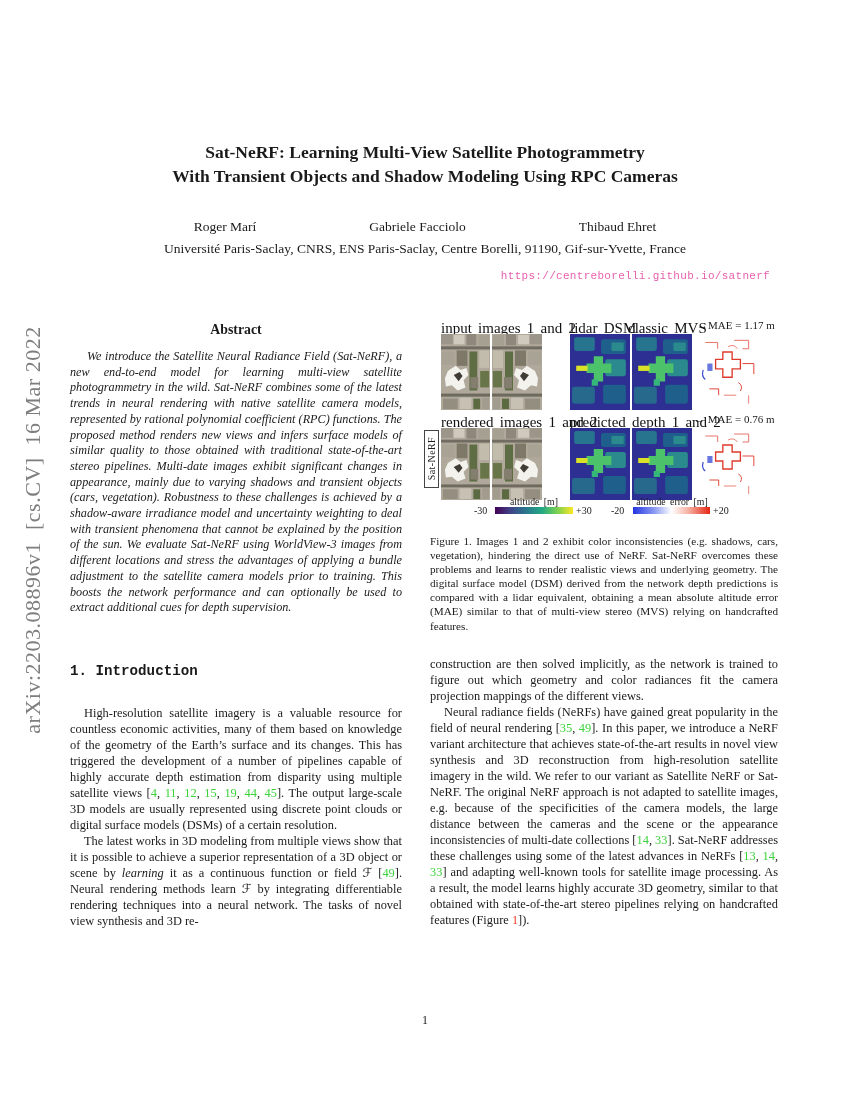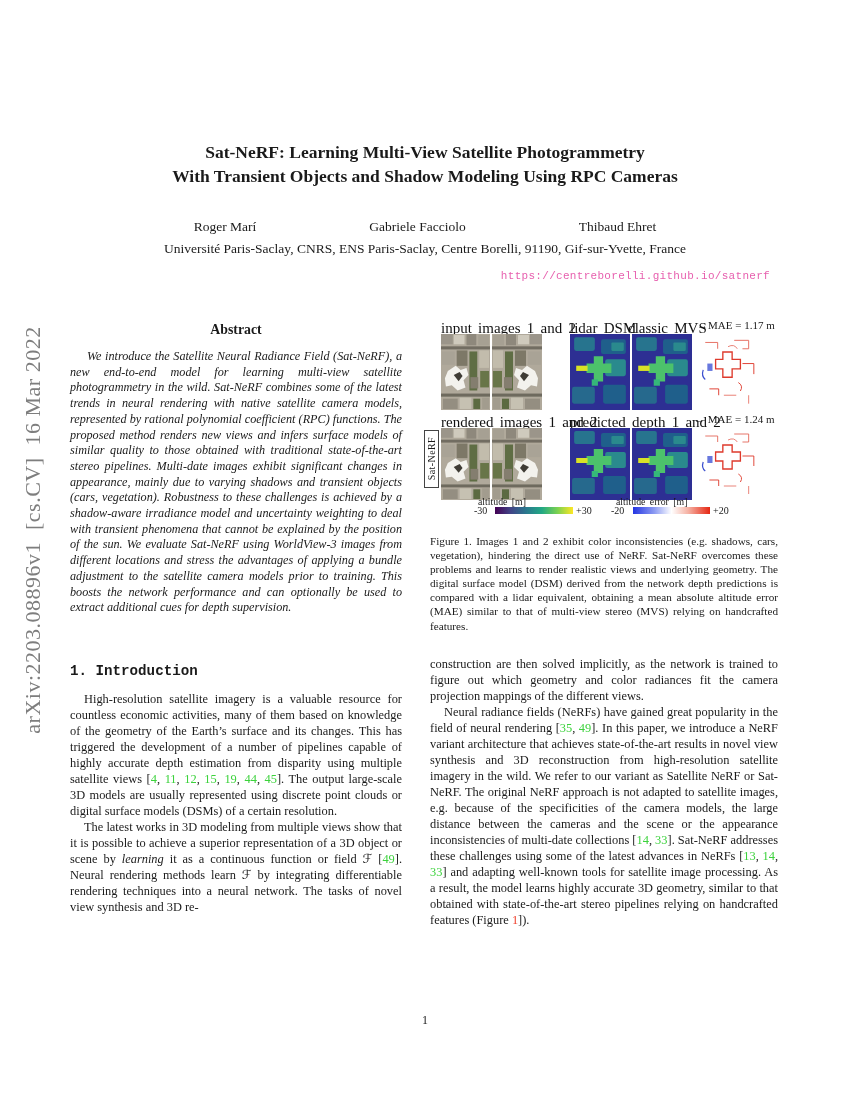--- a/index.html
+++ b/index.html
@@ -23,39 +23,39 @@
 
   
   .leftcol{position:absolute;left:70px;top:322px;width:332px;}
   .rightcol{position:absolute;left:430px;top:320px;width:348px;}
 
   .abs-head{text-align:center;font-weight:bold;font-size:13.8px;}
   .abs-text{margin-top:11px;font-style:italic;font-size:12.2px;line-height:15.7px;
             text-align:justify;text-indent:17px;}
   .sec-head{margin-top:47px;font-weight:bold;font-size:14.2px;font-family:Liberation Mono, monospace;}
   .body-par{font-size:12.4px;line-height:16px;text-align:justify;margin:0;}
-  .body-par.first{margin-top:12px;}
+  .body-par.first{margin-top:26px;}
   .indent{text-indent:14px;}
   .seg-i{font-style:italic;}
   .seg-m{font-family:"DejaVu Serif","DejaVu Sans",serif;font-style:italic;}
   .seg-c{color:var(--cite);}
   .seg-r{color:var(--ref);}
 
   
   .fig{position:relative;height:196px;}
   .flabel{position:absolute;font-size:15px;word-spacing:2.5px;text-align:center;
           white-space:nowrap;color:#111;}
   .mae{position:absolute;font-size:11px;white-space:nowrap;text-align:left;word-spacing:0;}
   .panel{position:absolute;display:block;}
   .satnerf-box{position:absolute;left:-6px;top:110px;width:15px;height:58px;
                border:1px solid #444;background:#fff;display:flex;align-items:center;
                justify-content:center;box-sizing:border-box;}
   .satnerf-box span{writing-mode:vertical-rl;transform:rotate(180deg);
                     font-size:10px;letter-spacing:.4px;white-space:nowrap;}
-  .cbar-title{position:absolute;font-size:9.8px;word-spacing:2px;white-space:nowrap;}
+  .cbar-title{position:absolute;font-size:9.8px;word-spacing:2px;text-align:center;white-space:nowrap;}
   .cbar{position:absolute;height:7px;top:187px;}
   .cbar.viridis{background:linear-gradient(to right,#440154,#414487,#2a788e,#22a884,#7ad151,#fde725);}
   .cbar.bwr{background:linear-gradient(to right,#2435e2 0%,#8d9cf2 28%,#ffffff 50%,#f5b0a2 72%,#e52713 100%);}
   .cbar-end{position:absolute;top:185px;font-size:10px;white-space:nowrap;}
   .caption{margin-top:18px;font-size:11.2px;line-height:14.1px;text-align:justify;}
 
   .pageno{position:absolute;left:70px;top:1013px;width:710px;text-align:center;font-size:12px;}
 </style>
 </head>
 <body>
@@ -154,21 +154,21 @@
       </svg>
     <svg class="panel" style="left:202px;top:14px;" width="60" height="76">
         <use href="#sym-depth"></use>
       </svg>
     <svg class="panel" style="left:267px;top:14px;" width="62" height="76">
         <use href="#sym-err"></use>
       </svg>
 
     <div class="flabel" style="left:11px;top:94px;width:101px;">rendered images 1 and 2</div>
     <div class="flabel" style="left:140px;top:94px;width:122px;">predicted depth 1 and 2</div>
-    <div class="mae" style="left:264px;top:93px;">→ MAE = 1.24 m</div>
+    <div class="mae" style="left:264px;top:93px;">→ MAE = 0.76 m</div>
 
     <div class="satnerf-box">
       <span>Sat-NeRF</span>
     </div>
 
     <svg class="panel" style="left:11px;top:108px;" width="49" height="72">
         <use href="#sym-sat"></use>
       </svg>
     <svg class="panel" style="left:62px;top:108px;" width="50" height="72">
         <use href="#sym-sat" transform="translate(50,0) scale(-1,1)" transform-origin="0 0"></use>

